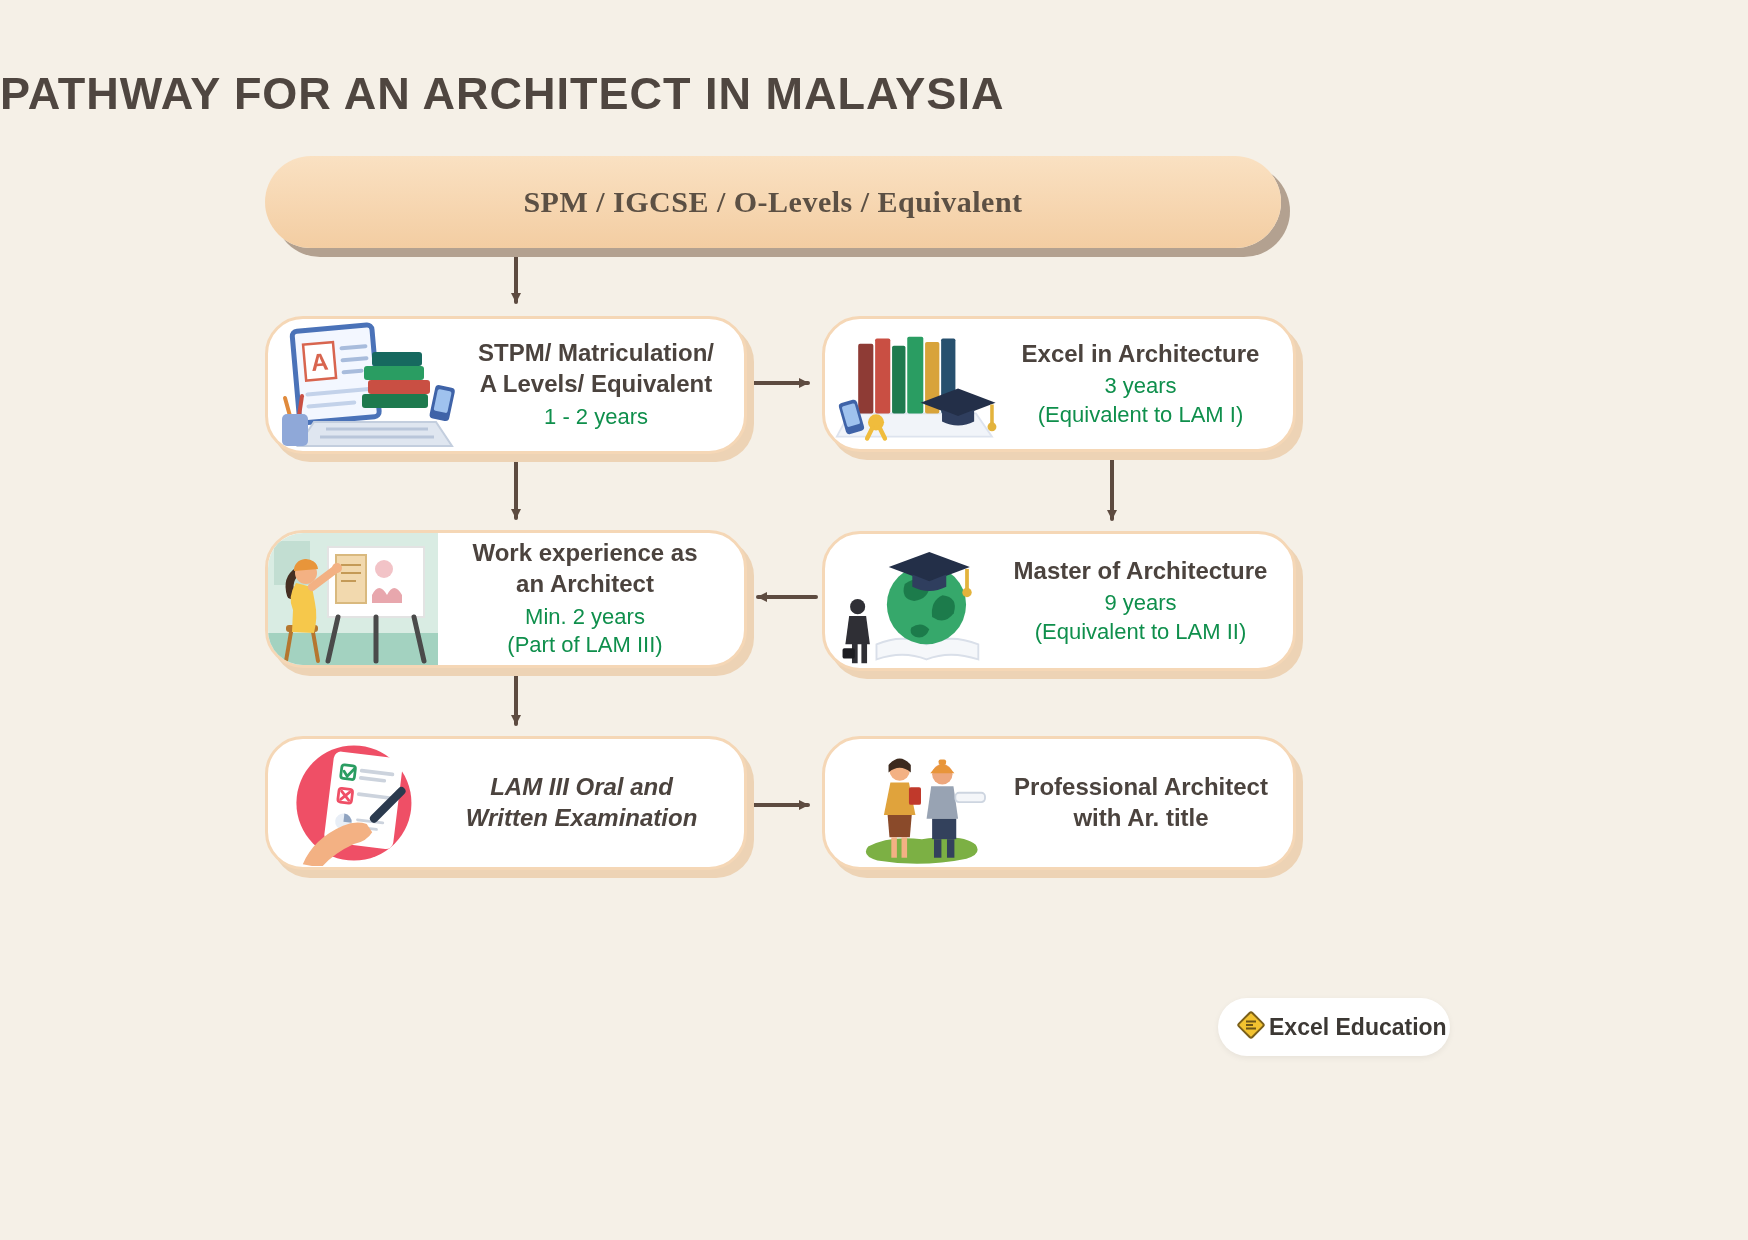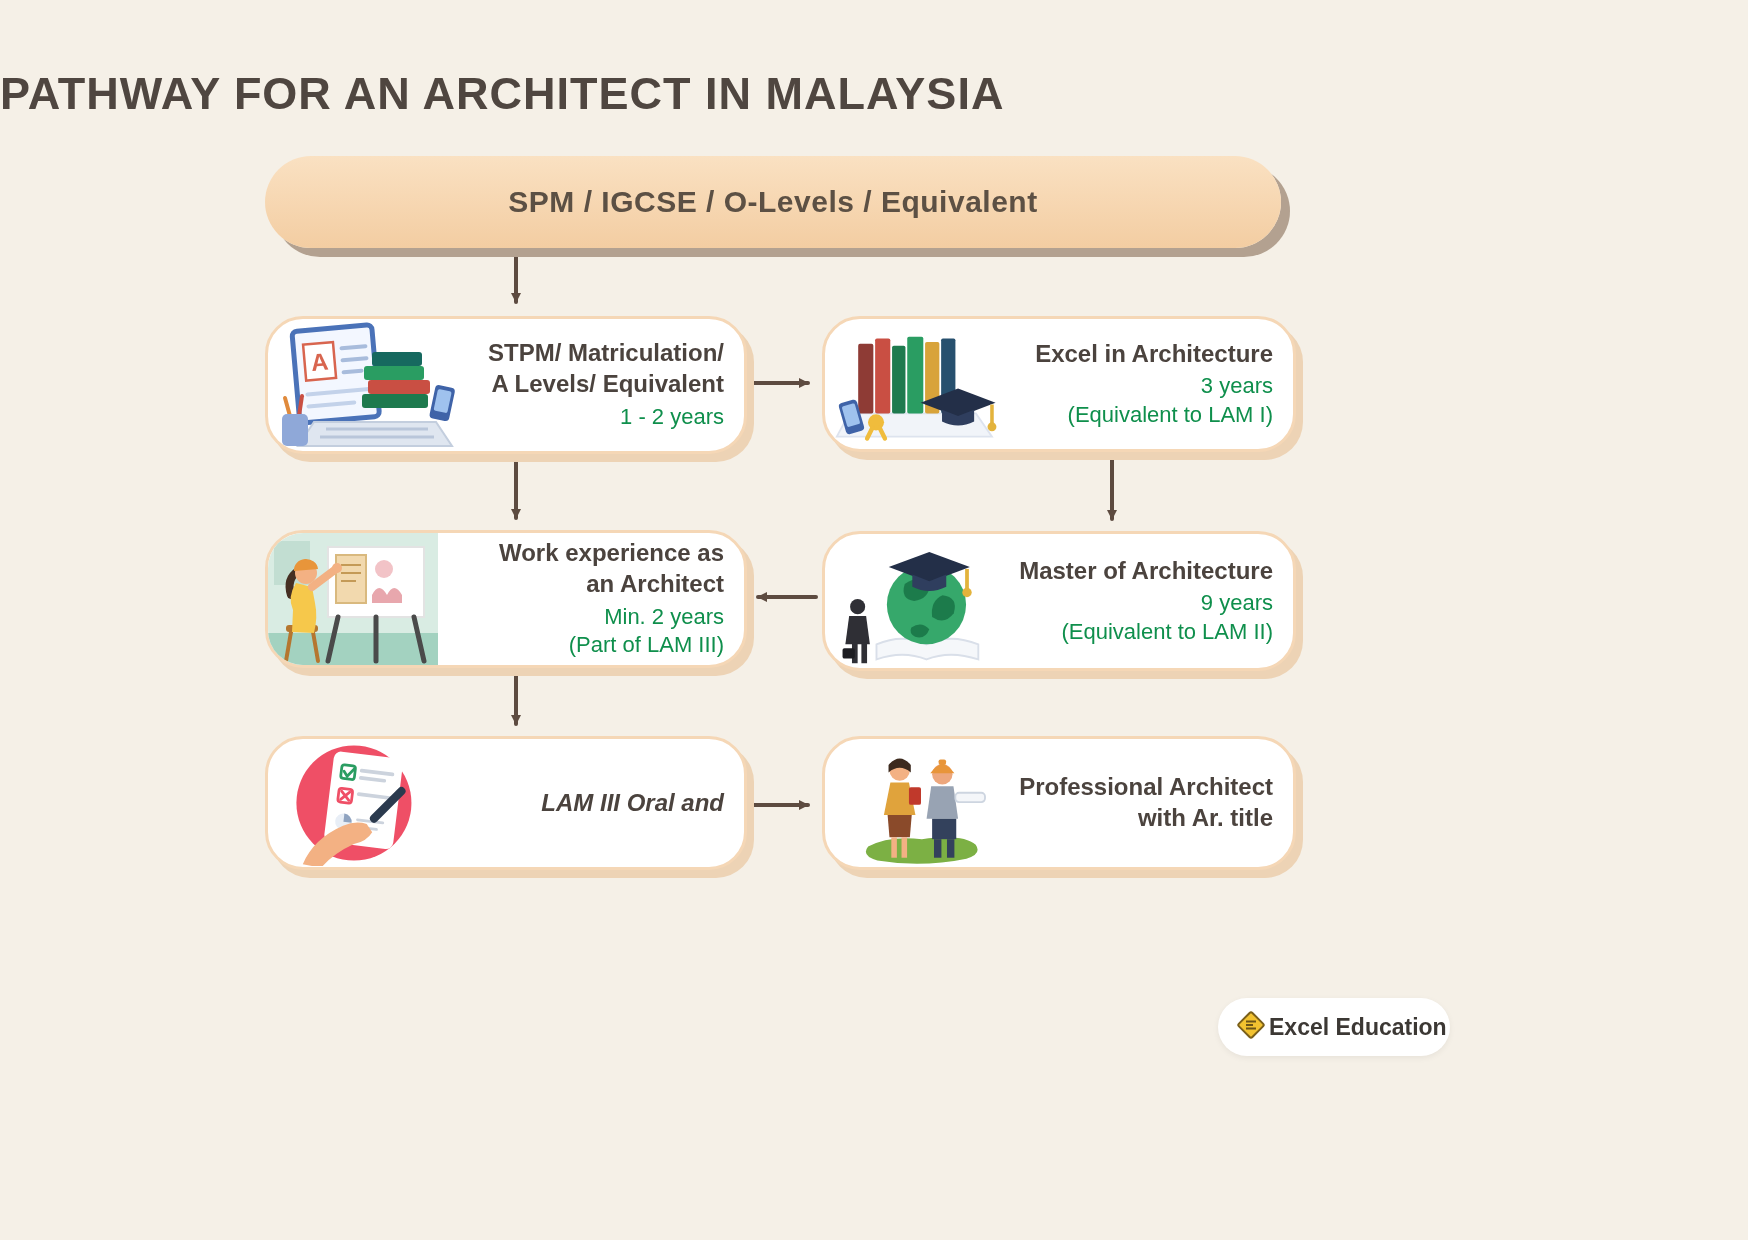--- a/index.html
+++ b/index.html
@@ -12,33 +12,33 @@
   .title {
     position:absolute; top:68px; left:0; width:1570px;
     text-align:left; font-size:45px; font-weight:800;
     color:#4f4640; letter-spacing:1px;
   }
   .top-box {
     position:absolute; left:265px; top:156px; width:1016px; height:92px;
     background:linear-gradient(180deg,#fae1c2,#f3cda2);
     border-radius:46px;
     box-shadow:9px 9px 0 #b3a190;
-    display:flex; align-items:center; justify-content:center;
+    display:flex; align-items:center; justify-content:center;font-family:Liberation Serif, serif;
   }
   .top-box .label { font-size:30px; font-weight:700; color:#5c5044; letter-spacing:.5px; }
   .node {
     position:absolute; background:#fff;
     border:3px solid #f5d7b6; border-radius:38px;
     box-shadow:7px 8px 0 #edd3b5;
     display:flex; align-items:center;
   }
   .node--panel { overflow:hidden; }
   .illus { flex:0 0 auto; display:flex; align-items:center; justify-content:center; }
   .illus-panel { align-self:stretch; }
-  .node-text { flex:1; text-align:right; padding:0 20px 0 8px; }
+  .node-text { flex:1; text-align:center; padding:0 20px 0 8px; }
   .node-title { font-size:24px; font-weight:700; color:#4b433e; line-height:1.28; }
   .node-detail { font-size:22px; font-weight:400; color:#0f8f4c; line-height:1.3; margin-top:3px; }
   .tline { display:block; white-space:nowrap; }
   .arrows { position:absolute; left:0; top:0; }
   .arrow { stroke:#5d4b40; stroke-width:4; stroke-linecap:round; }
   .brand {
     position:absolute; left:1218px; top:998px; width:232px; height:58px;
     background:#ffffff; border-radius:29px;
     display:flex; align-items:center; padding:0 15px;
     box-shadow:0 2px 6px rgba(0,0,0,.06);
@@ -231,20 +231,21 @@
           <line x1="76" y1="88" x2="104" y2="88" stroke="#ccd3dd" stroke-width="3" stroke-linecap="round"></line>
           <line x1="76" y1="96" x2="98" y2="96" stroke="#ccd3dd" stroke-width="3" stroke-linecap="round"></line>
         </g>
         <line x1="92" y1="86" x2="122" y2="56" stroke="#2b3a4e" stroke-width="9" stroke-linecap="round"></line>
         <path d="M14 136 q12 -28 44 -42 q14 -6 26 -2 l6 9 q-6 10 -20 13 q-22 10 -36 26 Z" fill="#f3b183"></path>
       </svg>
     </div>
     <div class="node-text">
       <div class="node-title">
         <span class="tline">LAM III Oral and</span>
+        <span class="tline">Written Examination</span>
       </div>
     </div>
   </div>
 
   <div class="node" style="left:822px;top:736px;width:474px;height:134px;">
     <div class="illus" style="margin-left:16px;">
       <svg width="160" height="128" viewBox="0 0 170 138">
         <path d="M28 116 q22 -12 58 -8 q44 -6 58 6 q7 10 -10 15 q-48 10 -96 2 q-18 -5 -10 -15 Z" fill="#7cb044"></path>
         <circle cx="62" cy="34" r="11" fill="#f3b183"></circle>
         <path d="M50 28 q12 -14 24 0 l0 8 q-12 -10 -24 0 Z" fill="#3c2a1e"></path>

